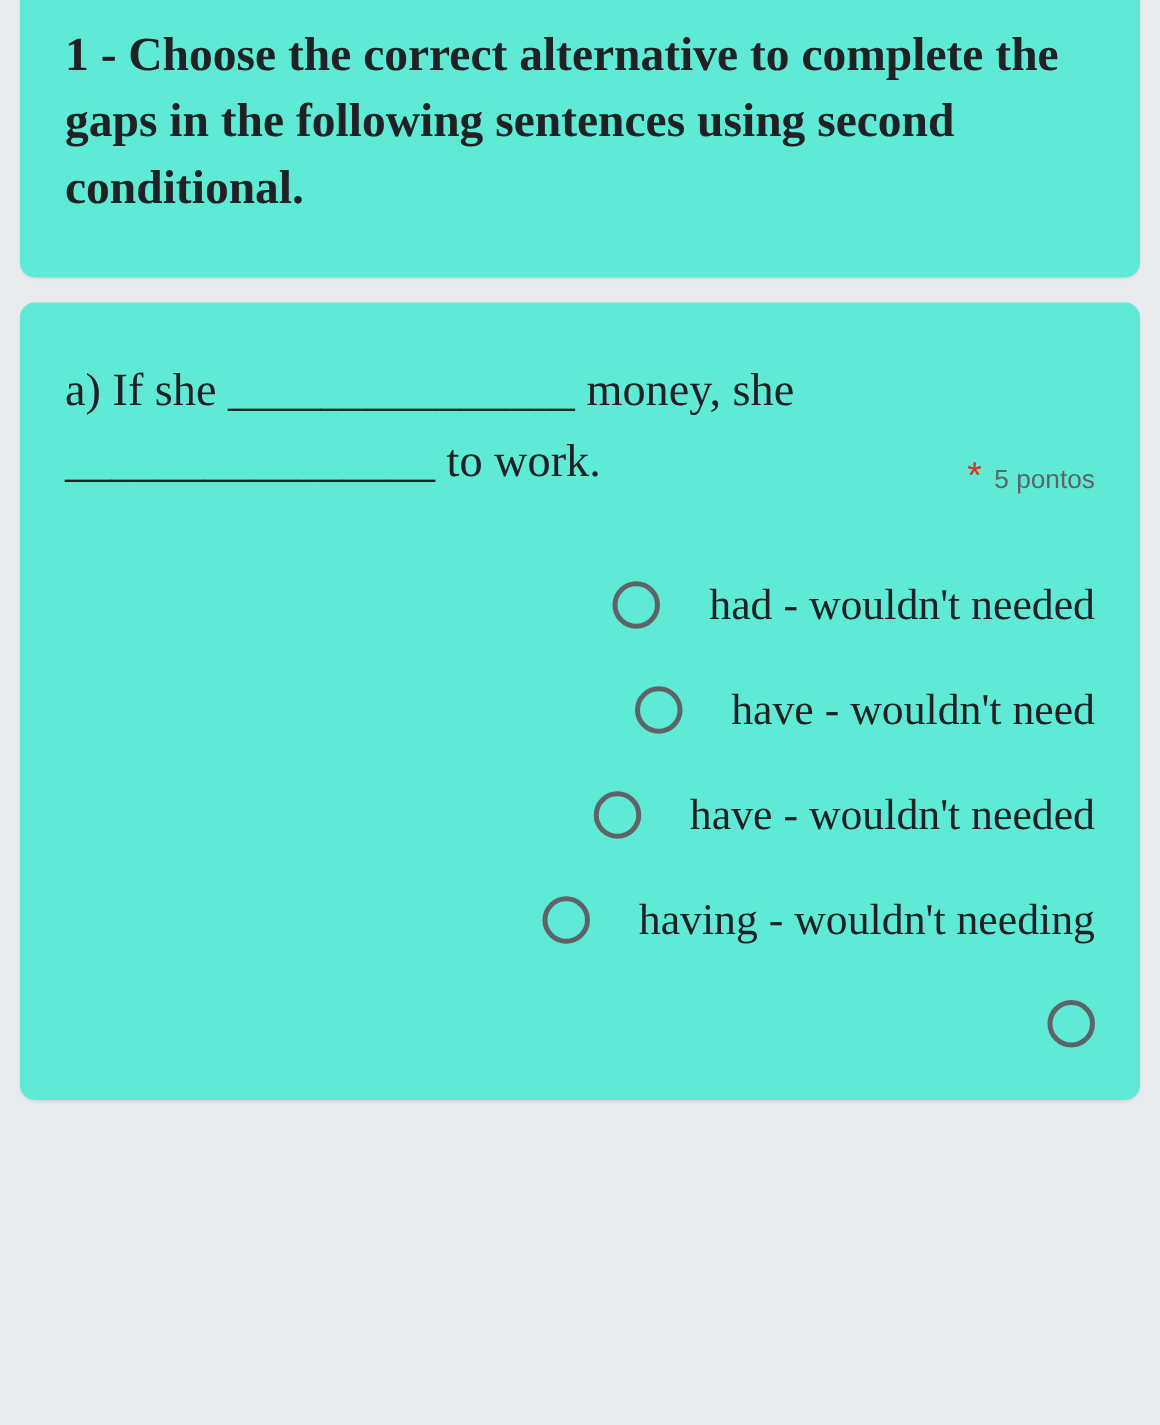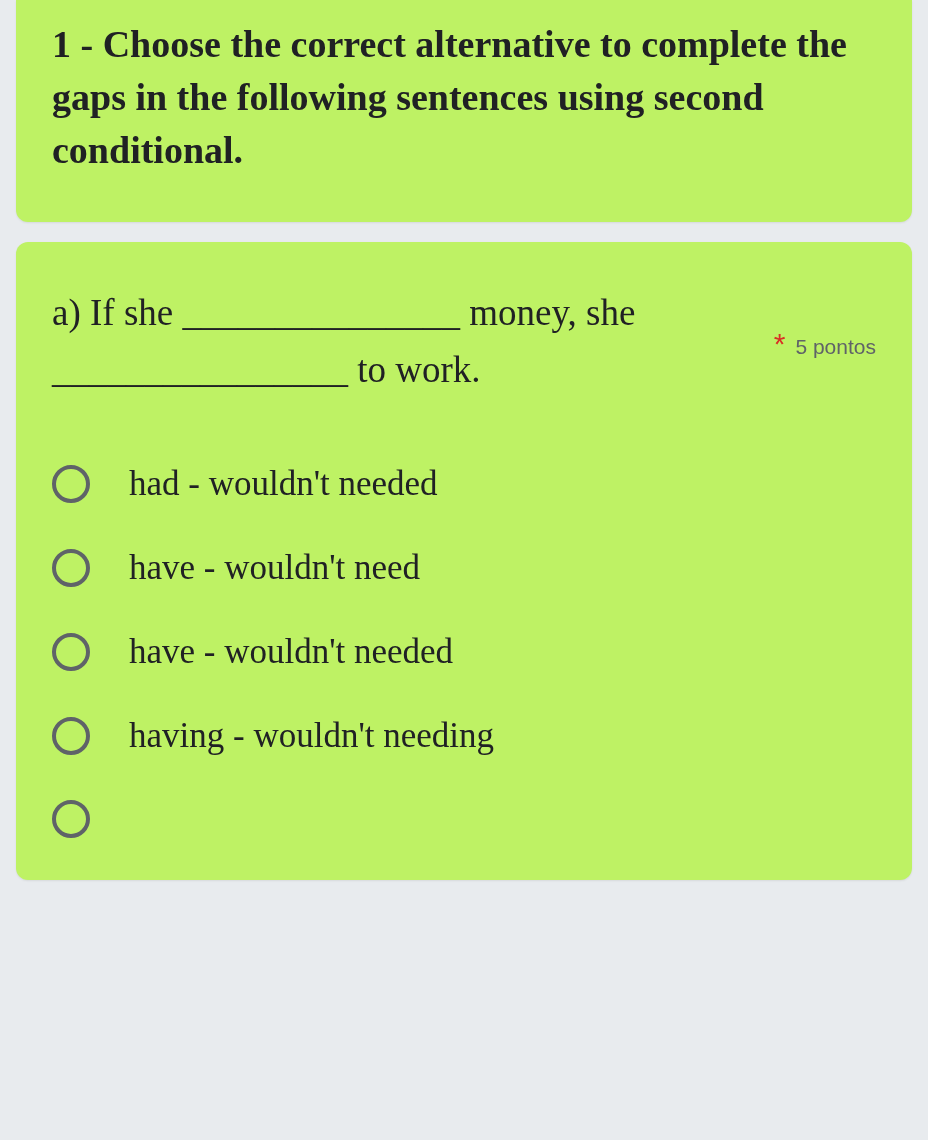--- a/index.html
+++ b/index.html
@@ -8,21 +8,21 @@
       padding: 0;
     }
     body {
       background: #e8ebee;
       font-family: 'Georgia', 'Times New Roman', serif;
       width: 928px;
       height: 1140px;
       padding: 0 16px;
     }
     .card {
-      background: #bef264;
+      background: #5eead4;
       border-radius: 12px;
       padding: 32px 36px 44px 36px;
       margin-bottom: 20px;
       box-shadow: 0 1px 2px rgba(0,0,0,0.08);
     }
     .card.header-card {
       border-top-left-radius: 0;
       border-top-right-radius: 0;
       padding-top: 18px;
       padding-bottom: 44px;
@@ -32,21 +32,21 @@
       padding-bottom: 20px;
     }
     .heading {
       font-size: 38px;
       line-height: 1.4;
       font-weight: 700;
       color: #202124;
     }
     .question-row {
       display: flex;
-      align-items: center;
+      align-items: flex-end;
       gap: 24px;
       margin-bottom: 44px;
     }
     .question-text {
       font-size: 37px;
       line-height: 1.55;
       color: #202124;
       flex: 1;
     }
     .points-wrap {
@@ -69,20 +69,21 @@
     .options {
       display: flex;
       flex-direction: column;
     }
     .option {
       display: flex;
       align-items: center;
       gap: 39px;
       padding: 22px 0;
       cursor: pointer;
+      justify-content: flex-end;
     }
     .radio {
       width: 38px;
       height: 38px;
       border: 4px solid #5f6368;
       border-radius: 50%;
       flex-shrink: 0;
     }
     .option-label {
       font-size: 35px;

